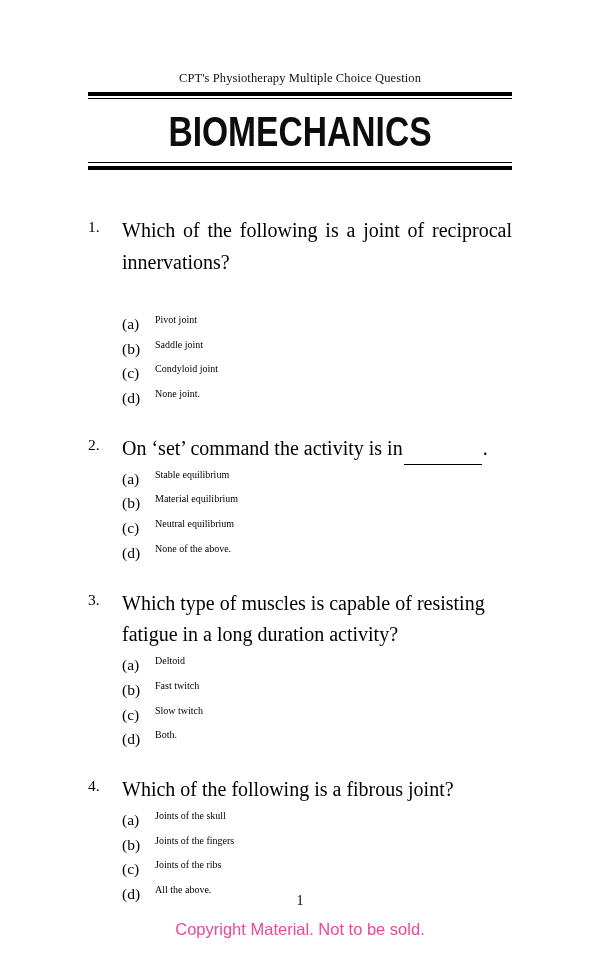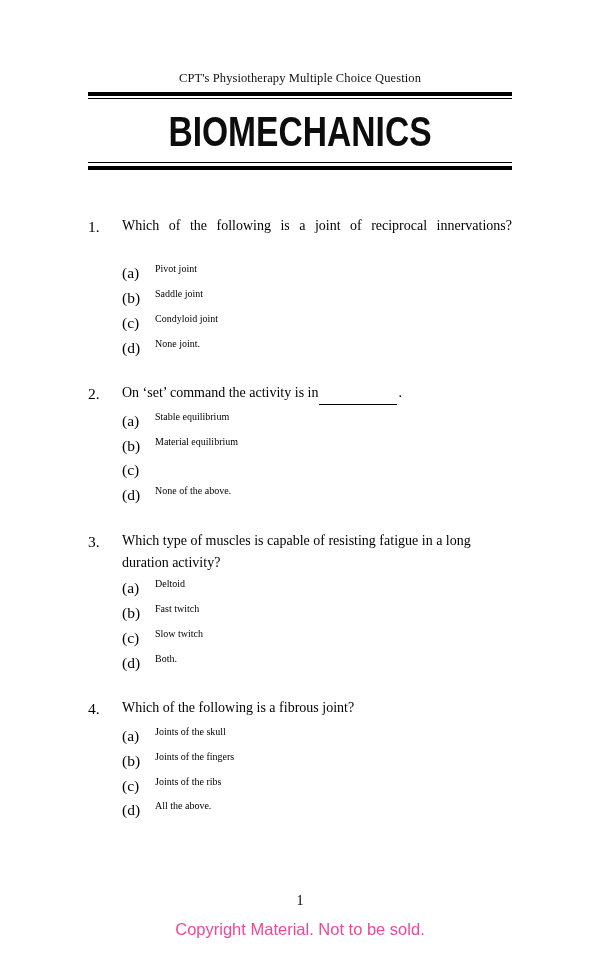--- a/index.html
+++ b/index.html
@@ -111,21 +111,21 @@
     align-items: flex-start;
   }
   .q-num {
     width: 34px;
     flex: 0 0 34px;
     font-size: 15.5px;
     line-height: 1.58;
   }
   .q-text {
     flex: 1 1 auto;
-    font-size: 14px;
+    font-size: 20px;
     line-height: 1.58;
     text-align: justify;
     text-justify: inter-word;
     hyphens: none;
   }
   .q-text.justified {
     text-align: justify;
   }
   .q-text.plain {
     text-align: left;
@@ -249,20 +249,21 @@
         <div class="option-row">
           <div class="opt-letter">(a)</div>
           <div class="opt-text">Stable equilibrium</div>
         </div>
         <div class="option-row">
           <div class="opt-letter">(b)</div>
           <div class="opt-text">Material equilibrium</div>
         </div>
         <div class="option-row">
           <div class="opt-letter">(c)</div>
+          <div class="opt-text">Neutral equilibrium</div>
         </div>
         <div class="option-row">
           <div class="opt-letter">(d)</div>
           <div class="opt-text">None of the above.</div>
         </div>
       </div>
     </div>
 
     <div class="question-block">
       <div class="q-row">

